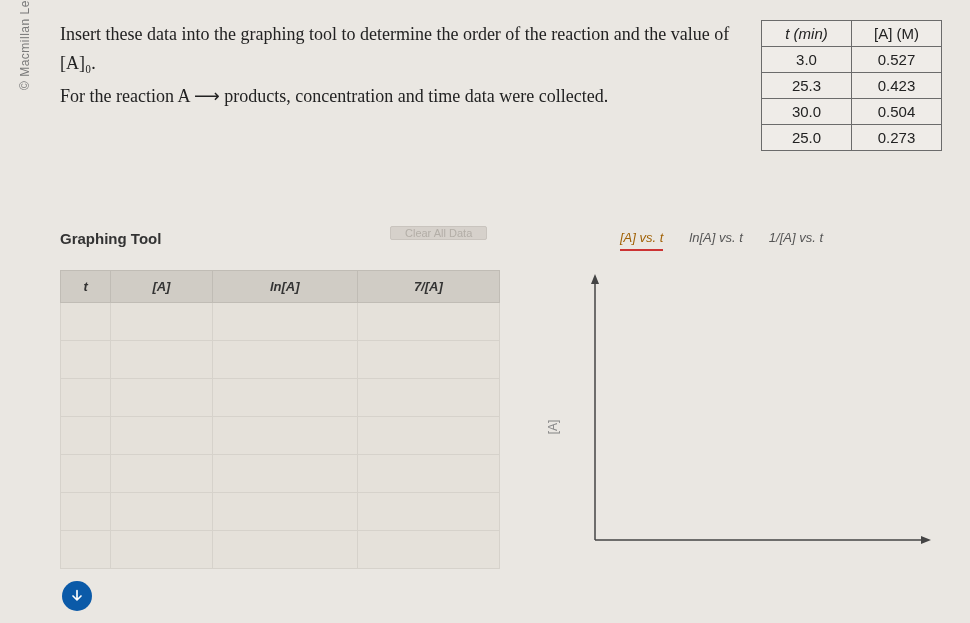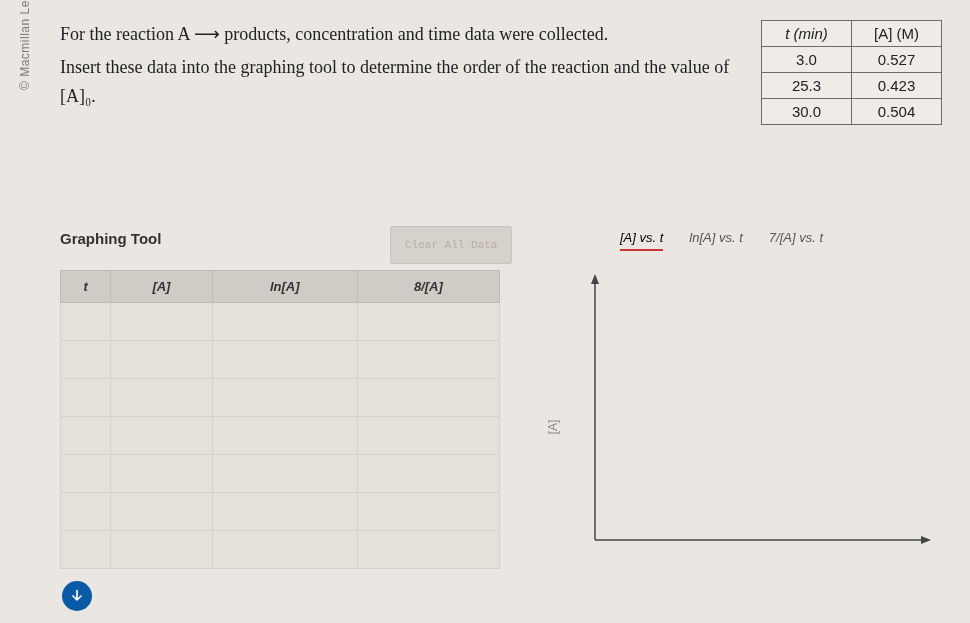--- a/index.html
+++ b/index.html
@@ -77,22 +77,22 @@
   }
 
   .clear-btn {
     position: absolute;
     left: 330px;
     top: -4px;
     background: #d6d1cb;
     border: 1px solid #c9c4be;
     color: #b3aea7;
     font-size: 11px;
-    padding: 12px 14px;
-    font-family: Liberation Mono, monospace;
+    padding: 0 14px;
+    font-family: Liberation Sans, sans-serif;
     border-radius: 2px;
     cursor: default;
   }
 
   .input-table {
     position: absolute;
     left: 0;
     top: 40px;
     width: 440px;
     border-collapse: collapse;
@@ -118,21 +118,21 @@
     position: absolute;
     left: 560px;
     top: 0;
     display: flex;
     gap: 26px;
     font-family: Arial, sans-serif;
     font-size: 13px;
     color: #555;
   }
   .chart-tabs .tab { cursor: pointer; padding-bottom: 4px; font-style: italic;}
-  .chart-tabs .tab.active { border-bottom: 2px solid #c33; color: #000000; }
+  .chart-tabs .tab.active { border-bottom: 2px solid #c33; color: #a16207; }
 
   .chart-box {
     position: absolute;
     left: 505px;
     top: 40px;
     width: 380px;
     height: 300px;
   }
   .chart-box svg { width: 100%; height: 100%; }
 
@@ -160,62 +160,66 @@
     cursor: pointer;
   }
   .scroll-down svg { width: 16px; height: 16px; }
 </style>
 </head>
 <body>
 
 <div class="vertical-label">© Macmillan Learning</div>
 
 <div class="question-text">
+  <p>Insert these data into the graphing tool to determine the order of the reaction and the value of [A]₀.</p>
   <p>
     <span>For the reaction A </span>
     <span class="arrow">⟶</span>
     <span> products, concentration and time data were collected.</span>
   </p>
-  <p>Insert these data into the graphing tool to determine the order of the reaction and the value of [A]₀.</p>
 </div>
 
 <table class="data-table">
   <tbody>
       <tr>
     <th>t (min)</th>
     <th class="molar">[A] (M)</th>
   </tr>
   <tr>
     <td>3.0</td>
     <td>0.527</td>
   </tr>
   <tr>
     <td>25.3</td>
     <td>0.423</td>
   </tr>
   <tr>
     <td>30.0</td>
     <td>0.504</td>
+  </tr>
+  <tr>
+    <td>25.0</td>
+    <td>0.273</td>
   </tr>
 </tbody>
   </table>
 
 <div class="tool-area">
 
   <div class="tool-title">Graphing Tool</div>
 
   <button class="clear-btn">Clear All Data</button>
 
   <table class="input-table">
     <tbody>
         <tr>
       <th>t</th>
       <th>[A]</th>
       <th>ln[A]</th>
-      <th>8/[A]</th>
+      <th>7/[A]</th>
     </tr>
     <tr>
           <td></td>
           <td></td>
           <td></td>
           <td></td>
         </tr>
     <tr>
           <td></td>
           <td></td>
@@ -251,21 +255,21 @@
           <td></td>
           <td></td>
           <td></td>
         </tr>
   </tbody>
     </table>
 
   <div class="chart-tabs">
     <div class="tab active">[A] vs. t</div>
     <div class="tab">ln[A] vs. t</div>
-    <div class="tab">7/[A] vs. t</div>
+    <div class="tab">1/[A] vs. t</div>
   </div>
 
   <div class="y-axis-label">[A]</div>
 
   <div class="chart-box">
     <svg viewBox="0 0 380 300">
       <line x1="30" y1="10" x2="30" y2="270" stroke="#444" stroke-width="1.5"></line>
       <polygon points="30,4 26,14 34,14" fill="#444"></polygon>
       <line x1="30" y1="270" x2="360" y2="270" stroke="#444" stroke-width="1.5"></line>
       <polygon points="366,270 356,266 356,274" fill="#444"></polygon>

